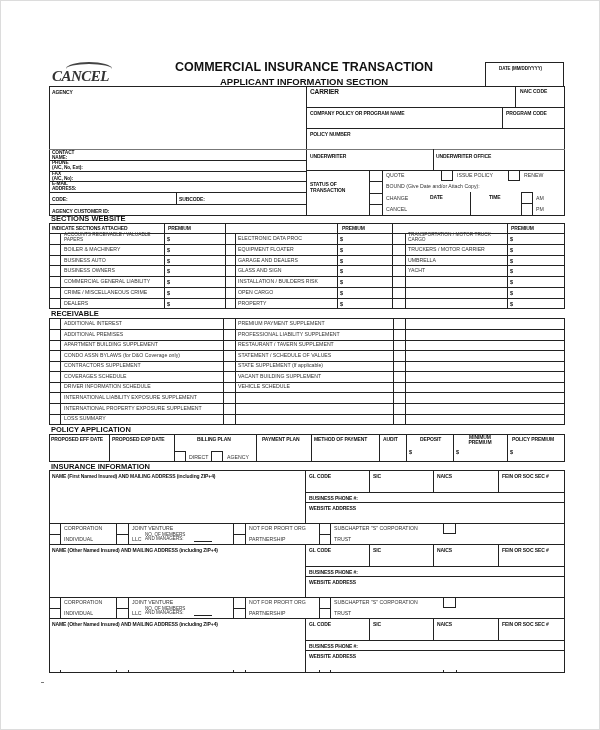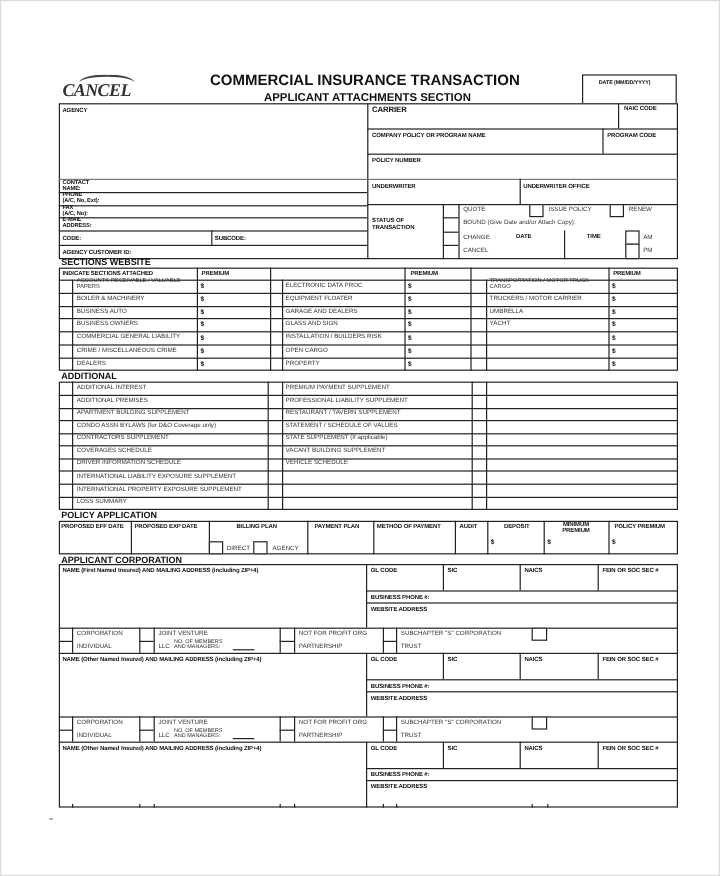--- a/index.html
+++ b/index.html
@@ -24,21 +24,21 @@
 </head>
 <body>
 
 <div class="frame"></div>
 
 <div class="logo">
   <div class="logo-arc"></div>
   <div class="logo-text">CANCEL</div>
 </div>
 <div class="title">COMMERCIAL INSURANCE TRANSACTION</div>
-<div class="subtitle">APPLICANT ATTACHMENTS SECTION</div>
+<div class="subtitle">APPLICANT INFORMATION SECTION</div>
 <div class="box" style="left:485px;top:62px;width:79px;height:25px;">
   <div class="lbl" style="left:13px;top:3px;font-size:4.5px;">DATE (MM/DD/YYYY)</div>
 </div>
 
 <div class="box" style="left:49px;top:86px;width:516px;height:130px;"></div>
 <div class="vl" style="left:306px;top:86px;height:130px;"></div>
 
 <div class="lbl" style="left:52px;top:90px;">AGENCY</div>
 <div class="abs" style="left:50px;top:95px;width:255px;height:53px;"></div>
 <div class="hl gl" style="left:49px;top:149px;width:257px;"></div>
@@ -157,21 +157,21 @@
 <div class="dollar" style="left:340px;top:290px;">$</div>
 <div class="dollar" style="left:340px;top:301px;">$</div>
 <div class="dollar" style="left:510px;top:236px;">$</div>
 <div class="dollar" style="left:510px;top:247px;">$</div>
 <div class="dollar" style="left:510px;top:258px;">$</div>
 <div class="dollar" style="left:510px;top:268px;">$</div>
 <div class="dollar" style="left:510px;top:279px;">$</div>
 <div class="dollar" style="left:510px;top:290px;">$</div>
 <div class="dollar" style="left:510px;top:301px;">$</div>
 
-<div class="sec" style="left:51px;top:309px;">ADDITIONAL</div>
+<div class="sec" style="left:51px;top:309px;">RECEIVABLE</div>
 <div class="box" style="left:49px;top:318px;width:516px;height:107px;"></div>
 <div class="vl" style="left:60px;top:318px;height:107px;"></div>
 <div class="vl" style="left:223px;top:318px;height:107px;"></div>
 <div class="vl" style="left:235px;top:318px;height:107px;"></div>
 <div class="vl" style="left:393px;top:318px;height:107px;"></div>
 <div class="vl" style="left:405px;top:318px;height:107px;"></div>
 <div class="hl" style="left:49px;top:329px;width:516px;"></div>
 <div class="hl" style="left:49px;top:340px;width:516px;"></div>
 <div class="hl" style="left:49px;top:350px;width:516px;"></div>
 <div class="hl" style="left:49px;top:361px;width:516px;"></div>
@@ -218,21 +218,21 @@
 <div class="lbl" style="left:262px;top:437px;">PAYMENT PLAN</div>
 <div class="lbl" style="left:314px;top:437px;">METHOD OF PAYMENT</div>
 <div class="lbl" style="left:383px;top:437px;">AUDIT</div>
 <div class="lbl" style="left:420px;top:437px;">DEPOSIT</div>
 <div class="dollar" style="left:409px;top:449px;">$</div>
 <div class="lbl" style="left:465px;top:435px;width:30px;white-space:normal;text-align:center;line-height:4.5px;">MINIMUM PREMIUM</div>
 <div class="dollar" style="left:456px;top:449px;">$</div>
 <div class="lbl" style="left:512px;top:437px;">POLICY PREMIUM</div>
 <div class="dollar" style="left:510px;top:449px;">$</div>
 
-<div class="sec" style="left:51px;top:462px;">APPLICANT CORPORATION</div>
+<div class="sec" style="left:51px;top:462px;">INSURANCE INFORMATION</div>
 <div class="box" style="left:49px;top:470px;width:516px;height:203px;"></div>
 
 <div class="lbl" style="left:52px;top:474px;">NAME (First Named Insured) AND MAILING ADDRESS (including ZIP+4)</div>
 <div class="vl" style="left:305px;top:470px;height:53px;"></div>
 <div class="lbl" style="left:309px;top:474px;">GL CODE</div>
 <div class="vl" style="left:369px;top:470px;height:22px;"></div>
 <div class="lbl" style="left:373px;top:474px;">SIC</div>
 <div class="vl" style="left:433px;top:470px;height:22px;"></div>
 <div class="lbl" style="left:437px;top:474px;">NAICS</div>
 <div class="vl" style="left:498px;top:470px;height:22px;"></div>

